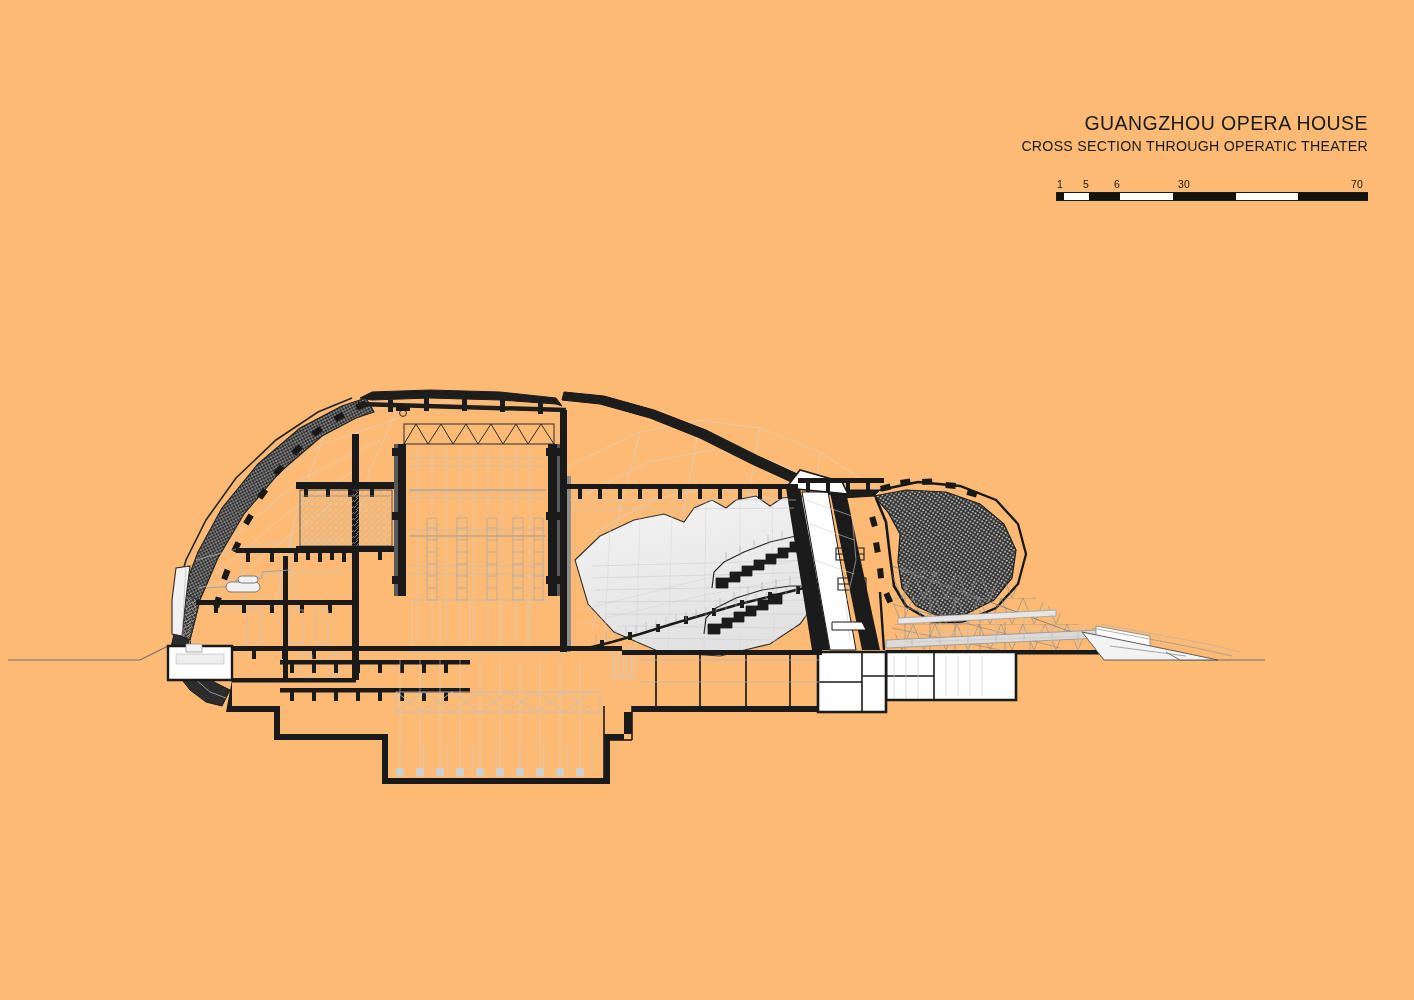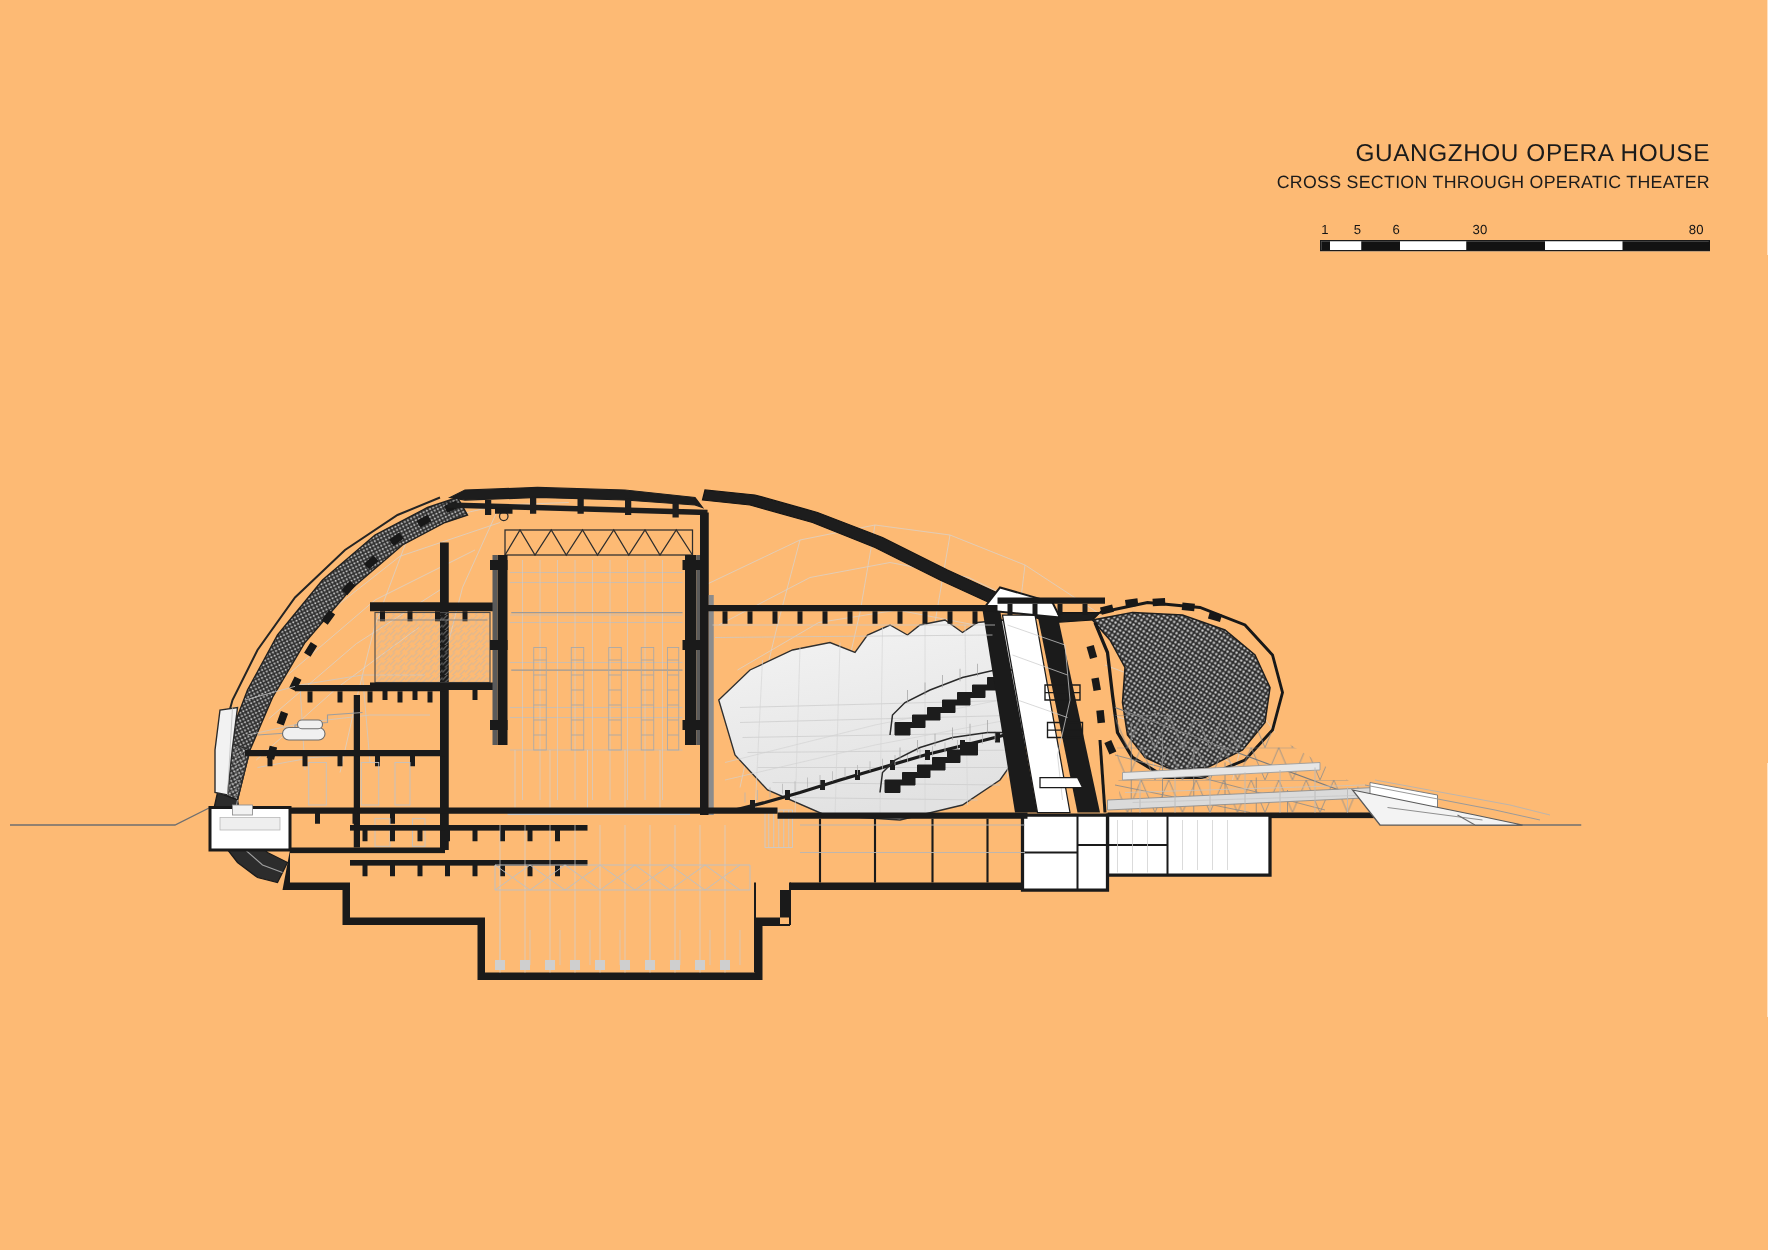--- a/index.html
+++ b/index.html
@@ -51,21 +51,21 @@
     <div id="main-title">GUANGZHOU OPERA HOUSE</div>
     <div id="sub-title">CROSS SECTION THROUGH OPERATIC THEATER</div>
   </div>
 
   <div id="scalebar">
     <div id="scale-labels">
       <span class="scale-label" style="left:1px">1</span>
       <span class="scale-label" style="left:27px">5</span>
       <span class="scale-label" style="left:58px">6</span>
       <span class="scale-label" style="left:122px">30</span>
-      <span class="scale-label" style="left:295px">80</span>
+      <span class="scale-label" style="left:295px">70</span>
     </div>
     <div id="scale-track">
       <span class="scale-seg" style="left:0px;   width:7px"></span>
       <span class="scale-seg" style="left:32px;  width:31px"></span>
       <span class="scale-seg" style="left:116px; width:63px"></span>
       <span class="scale-seg" style="left:241px; width:70px"></span>
     </div>
   </div>
 
   <div id="drawing">

